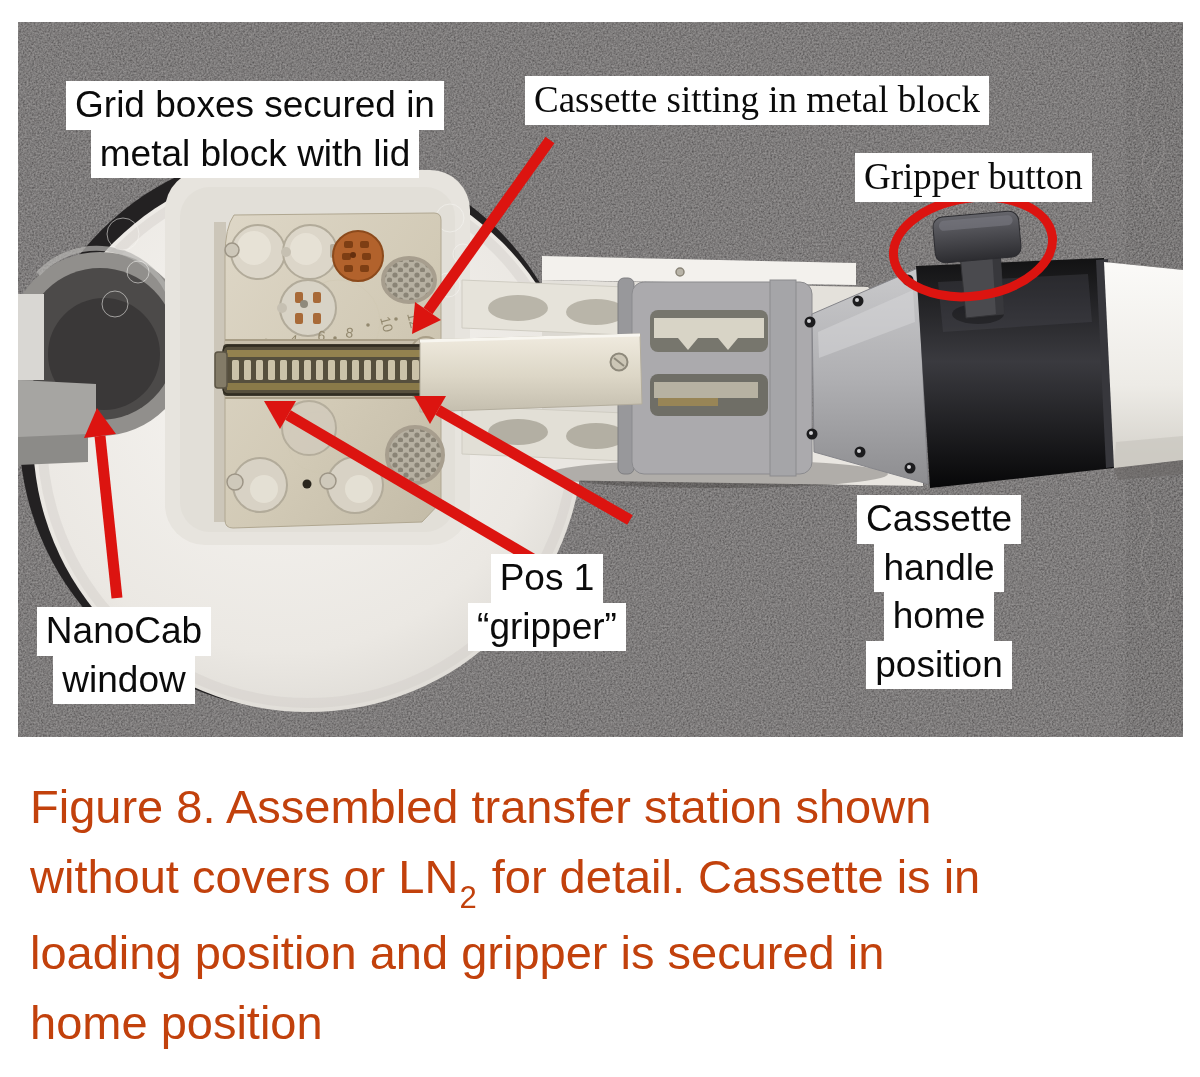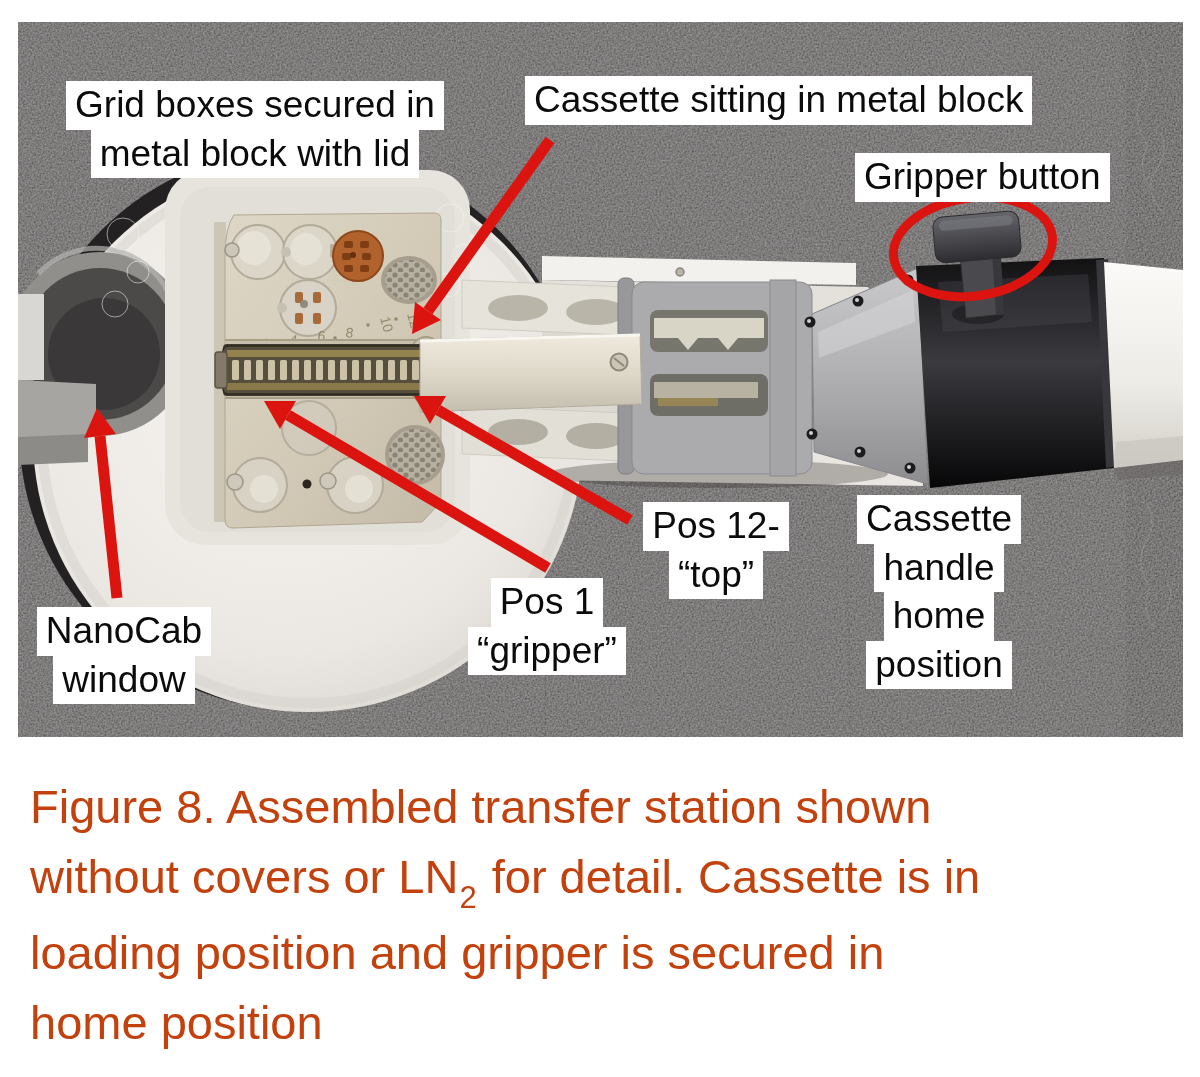--- a/index.html
+++ b/index.html
@@ -3,21 +3,21 @@
 <meta charset="utf-8">
 <style>
   html,body{margin:0;padding:0;background:#ffffff;}
   body{width:1200px;height:1077px;position:relative;overflow:hidden;
        font-family:"Liberation Sans",sans-serif;}
   .photo{position:absolute;left:18px;top:22px;width:1165px;height:715px;}
   .photo svg{position:absolute;left:0;top:0;width:100%;height:100%;display:block;}
   .lbl{position:absolute;display:flex;flex-direction:column;align-items:center;
        font:400 37px/1.26 "Liberation Sans",sans-serif;color:#0b0b0b;z-index:5;}
   .lbl span{background:#ffffff;padding:1px 9px;white-space:nowrap;display:block;text-align:center;}
-  .lbl.anchor-left{align-items:flex-start;}
+  .lbl.anchor-left{align-items:flex-start;font-family:Liberation Serif, serif;}
   .caption{position:absolute;left:30px;top:772px;width:1150px;
            font:400 47px/70px "Liberation Sans",sans-serif;color:#c2410c;letter-spacing:0;}
   .caption .cap-line{white-space:nowrap;}
   .caption .sub{font-size:31px;position:relative;top:15px;margin:0 2px 0 1px;}
 </style>
 </head>
 <body>
 
 <div class="photo">
 <svg viewBox="0 0 1165 715" xmlns="http://www.w3.org/2000/svg">
@@ -321,27 +321,23 @@
   <div class="lbl anchor-left" style="left:507px;top:54px;">
     <span>Cassette sitting in metal block</span>
   </div>
   <div class="lbl anchor-left" style="left:837px;top:131px;">
     <span>Gripper button</span>
   </div>
   <div class="lbl" style="left:-44px;top:585px;width:300px;">
     <span>NanoCab</span>
     <span>window</span>
   </div>
-  <div class="lbl" style="left:379px;top:556px;width:300px;">
+  <div class="lbl" style="left:379px;top:532px;width:300px;">
     <span>Pos 1</span>
     <span>“gripper”</span>
-  </div>
-  <div class="lbl" style="left:548px;top:480px;width:300px;">
-    <span>Pos 12-</span>
-    <span>“top”</span>
   </div>
   <div class="lbl" style="left:771px;top:473px;width:300px;">
     <span>Cassette</span>
     <span>handle</span>
     <span>home</span>
     <span>position</span>
   </div>
 </div>
 
 <div class="caption">

